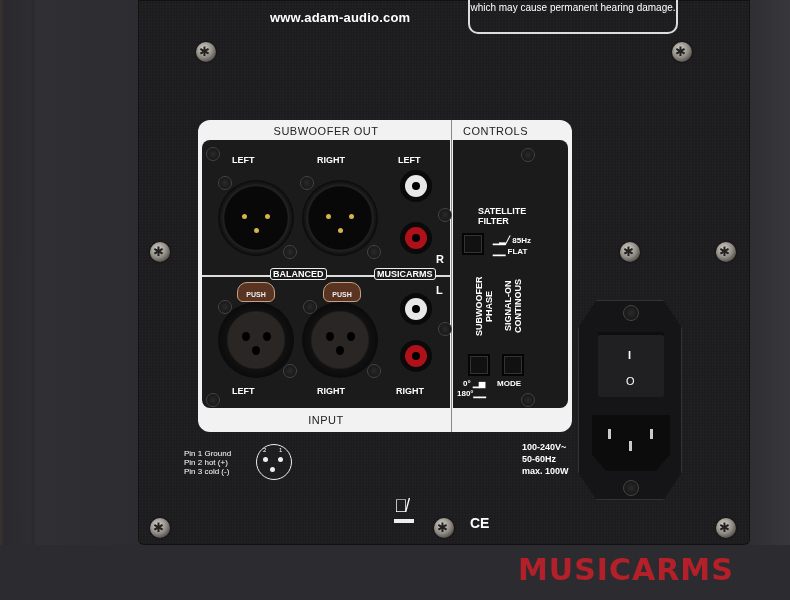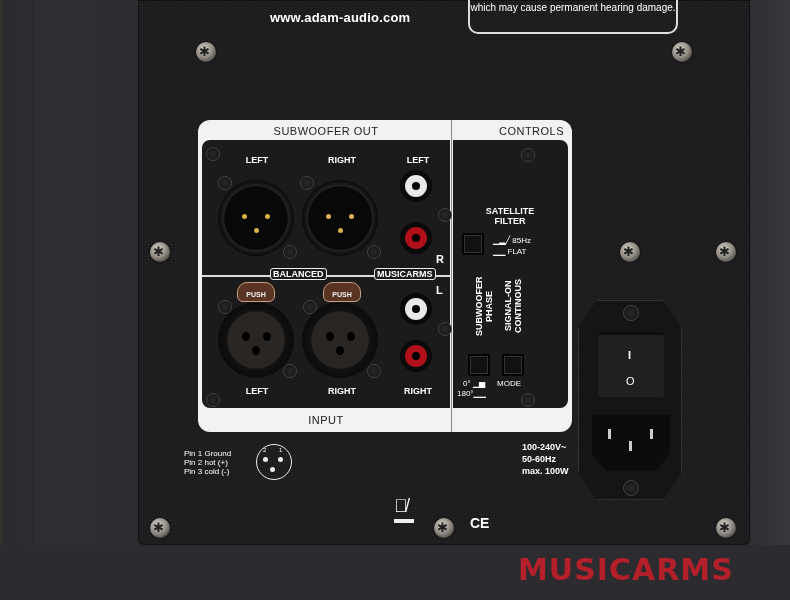--- a/index.html
+++ b/index.html
@@ -17,34 +17,34 @@
   
   .screw{width:20px;height:20px;border-radius:50%;background:radial-gradient(circle at 40% 35%,#d8d4cc,#8c8780 50%,#4a4642 80%);box-shadow:0 0 2px #000}
   .screw::after{content:"✱";position:absolute;left:3px;top:0px;font-size:13px;color:#222;line-height:20px}
   .sscrew{width:14px;height:14px;border-radius:50%;background:radial-gradient(circle,#2a2a2a,#111);border:1px solid #444}
   
   #label{left:198px;top:120px;width:374px;height:312px;background:#f2f2f2;border-radius:12px}
   #label-dark-l{left:202px;top:140px;width:248px;height:268px;background:#1b1b1c;border-radius:8px 0 0 8px}
   #label-dark-r{left:453px;top:140px;width:115px;height:268px;background:#1b1b1c;border-radius:0 8px 8px 0}
   .hdr{font-size:11px;color:#222;letter-spacing:.5px;text-align:center}
   .vdiv{left:451px;top:120px;width:1px;height:312px;background:#888}
-  .lbl{font-size:9px;font-weight:bold;text-align:center}
+  .lbl{font-size:9px;font-weight:bold;}
   .xlr-m{width:76px;height:76px;border-radius:50%;background:radial-gradient(circle,#080808 58%,#222 60%,#0b0b0b 70%,#2a2a2a 100%)}
   .pin{width:5px;height:5px;border-radius:50%;background:#d8b24a}
   .xlr-f{width:76px;height:76px;border-radius:50%;background:radial-gradient(circle,#2a2624 52%,#111 55%,#0b0b0b 70%,#2a2a2a 100%)}
   .hole{width:8px;height:9px;border-radius:50%;background:#000}
   .push{width:38px;height:20px;border-radius:10px 10px 6px 6px;background:#5a3422;border:1px solid #c8a080;font-size:7px;text-align:center;padding-top:8px;color:#eee;font-weight:bold}
   .rca{width:32px;height:32px;border-radius:50%;background:#0a0a0a;display:flex;align-items:center;justify-content:center}
   .rca .ring{width:22px;height:22px;border-radius:50%;display:flex;align-items:center;justify-content:center}
   .rca .ring .c{width:8px;height:8px;border-radius:50%;background:#000}
   .badge{font-size:9px;font-weight:bold;border:1.5px solid #eee;border-radius:3px;padding:0 2px;background:#1b1b1c}
   .hline{height:1.5px;background:#ddd}
   .btn{width:22px;height:22px;background:#111;border:2px solid #050505;box-shadow:inset 0 0 0 1px #333}
   .vtxt{writing-mode:vertical-rl;transform:rotate(180deg);font-size:9px;font-weight:bold;text-align:center;line-height:10px}
-  .small{font-size:8px;font-weight:normal}
+  .small{font-size:8px;font-weight:bold}
   
   #power-frame{left:578px;top:300px;width:104px;height:200px;background:#151517;clip-path:polygon(18% 0,82% 0,100% 14%,100% 86%,82% 100%,18% 100%,0 86%,0 14%);border:1px solid #333}
   #switch{left:598px;top:335px;width:66px;height:62px;background:#202022;border-radius:2px;box-shadow:0 -3px 0 #0e0e0e}
   #iec{left:592px;top:415px;width:78px;height:56px;background:#0c0c0d;clip-path:polygon(0 0,100% 0,100% 70%,82% 100%,18% 100%,0 70%)}
   .iecpin{width:3px;height:10px;background:#ccc}
   .spec{font-size:9px;font-weight:bold;line-height:12px;font-family:"Liberation Sans",sans-serif}
   .pins{font-size:8px;line-height:9px}
   .xlrdiag{width:36px;height:36px;border-radius:50%;border:1.5px solid #eee}
   .dot{width:5px;height:5px;border-radius:50%;background:#eee}
   .wm{left:518px;top:552px;font-size:30px;font-weight:bold;color:#b3202a;letter-spacing:1px;font-family:"DejaVu Sans",sans-serif}
@@ -65,21 +65,21 @@
 <div class="abs screw" style="left:672px;top:42px"></div>
 <div class="abs screw" style="left:150px;top:242px"></div>
 <div class="abs screw" style="left:716px;top:242px"></div>
 <div class="abs screw" style="left:150px;top:518px"></div>
 <div class="abs screw" style="left:716px;top:518px"></div>
 <div class="abs screw" style="left:434px;top:518px"></div>
 <div class="abs screw" style="left:620px;top:242px"></div>
 
 <div id="label" class="abs"></div>
 <div class="abs hdr" style="left:202px;top:125px;width:248px">SUBWOOFER OUT</div>
-<div class="abs hdr" style="left:474px;top:125px;width:115px">CONTROLS</div>
+<div class="abs hdr" style="left:438px;top:125px;width:115px">CONTROLS</div>
 <div id="label-dark-l" class="abs"></div>
 <div id="label-dark-r" class="abs"></div>
 <div class="abs vdiv"></div>
 <div class="abs hdr" style="left:202px;top:414px;width:248px">INPUT</div>
 
 <div class="abs sscrew" style="left:206px;top:147px"></div>
 <div class="abs sscrew" style="left:521px;top:148px"></div>
 <div class="abs sscrew" style="left:218px;top:176px"></div>
 <div class="abs sscrew" style="left:300px;top:176px"></div>
 <div class="abs sscrew" style="left:283px;top:245px"></div>

